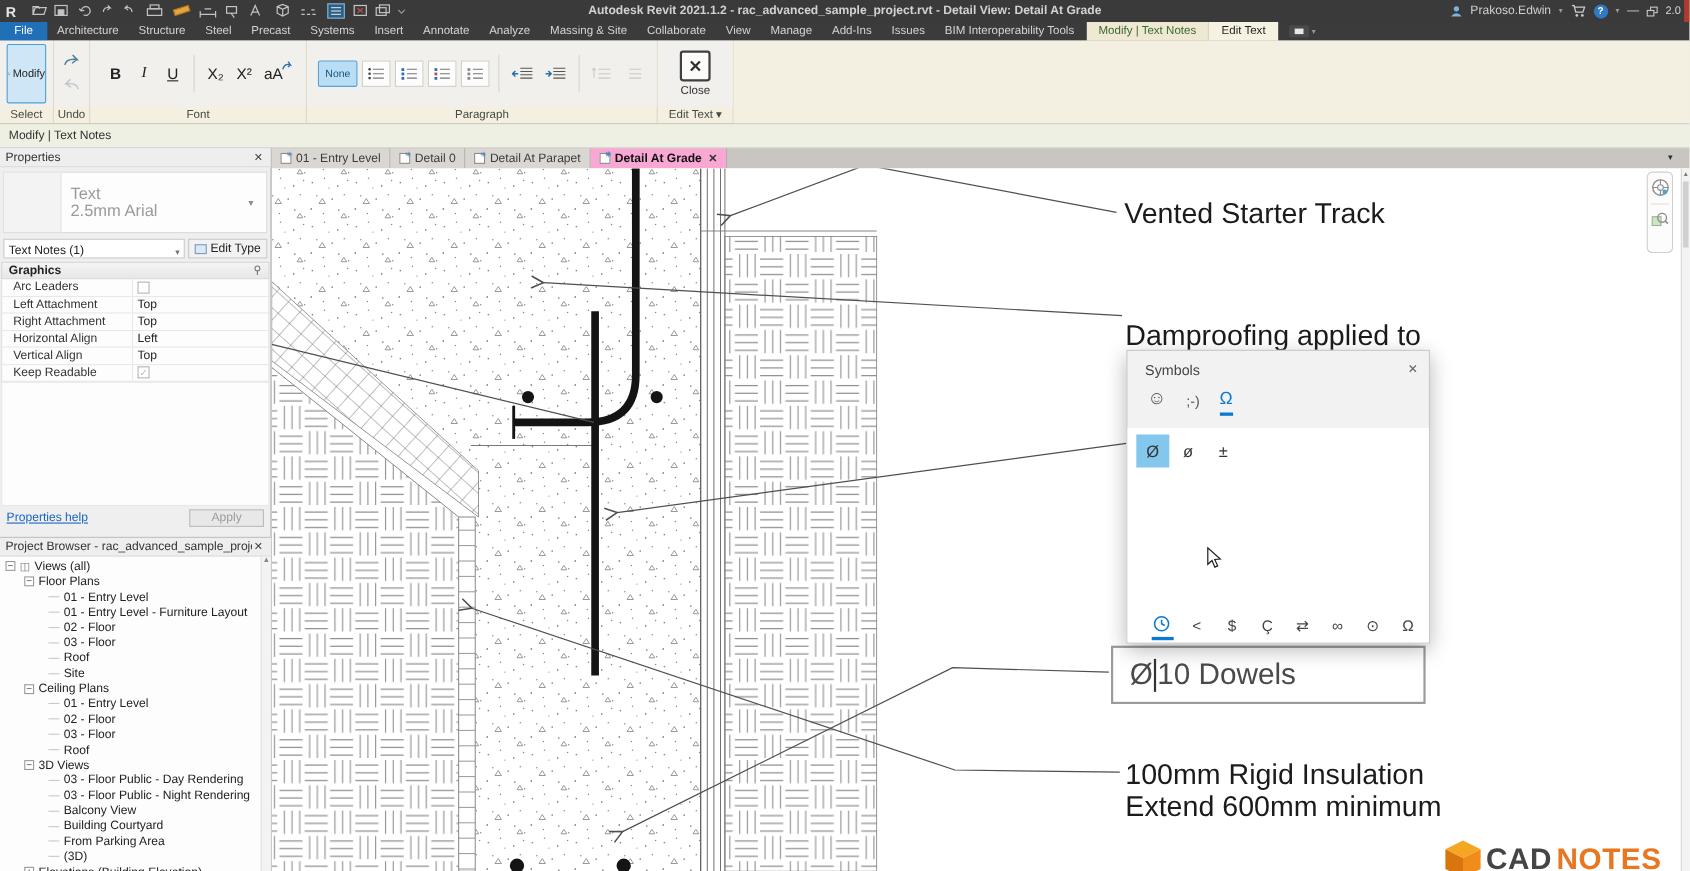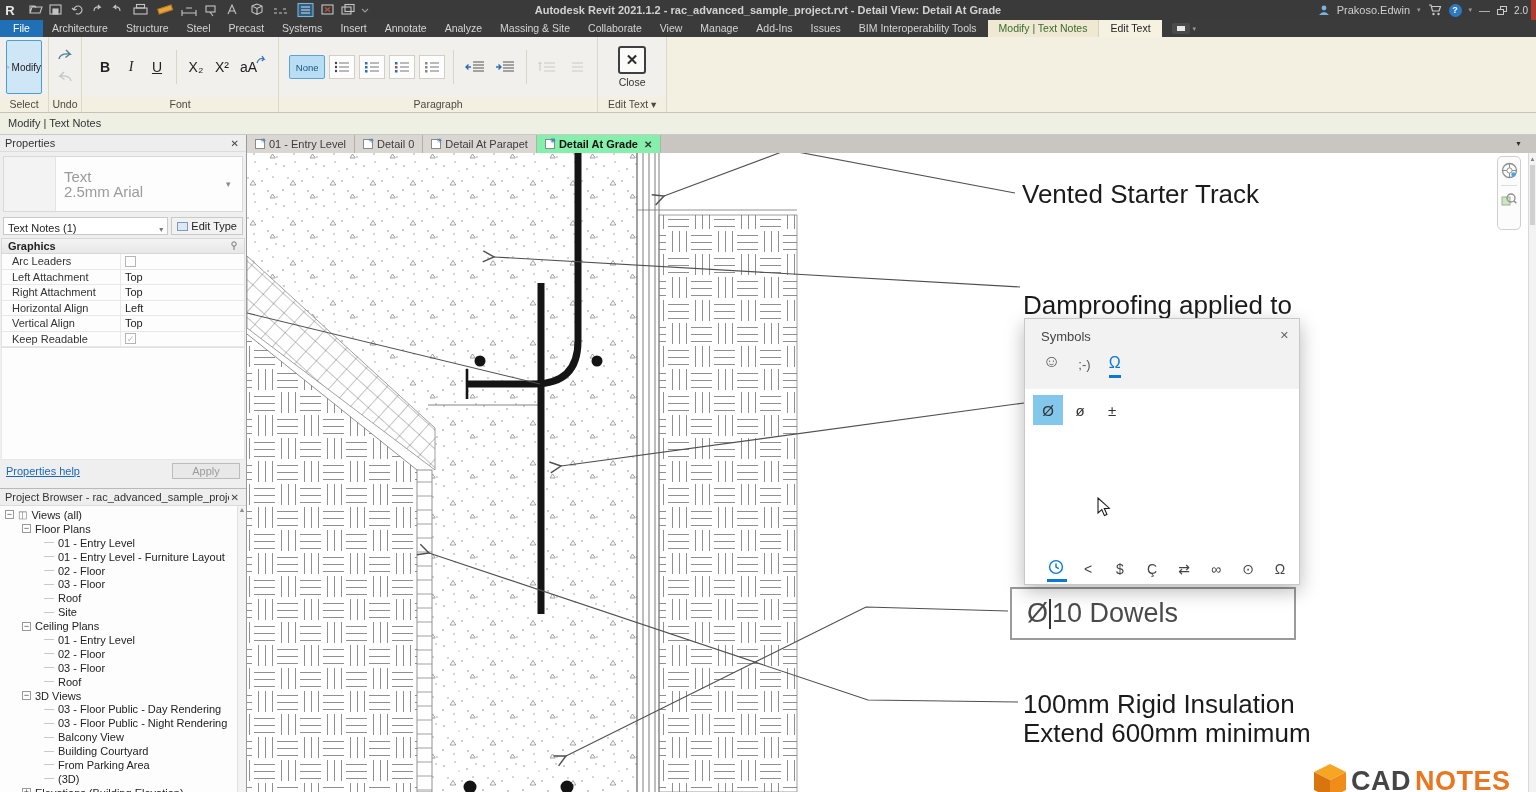--- a/index.html
+++ b/index.html
@@ -92,21 +92,21 @@
   .trow { height:13.9px; display:flex; align-items:center; font-size:11px; color:#222; white-space:nowrap; }
   .exp { width:9px; height:9px; border:1px solid #999; background:#fff; font-size:9px; line-height:7px; text-align:center; color:#444; margin-right:4px; flex:none; }
   .vicon { font-size:10px; color:#777; margin-right:4px; }
   .dash { width:10px; border-top:1px solid #c9c9c9; margin-right:4px; flex:none; }
   .bscroll { position:absolute; right:0; top:17px; width:9px; height:287px; background:#f3f3f3; border-left:1px solid #e0e0e0; font-size:7px; color:#8a8a8a; text-align:center; }
 
   
   .canvaswrap { position:absolute; left:247px; top:135px; width:1289px; height:657px; }
   .viewtabs { height:18px; background:#c9c6c2; display:flex; align-items:stretch; font-size:11px; }
   .vtab { display:flex; align-items:center; gap:4px; padding:0 8px; background:#dad7d3; border-right:1px solid #b3b0ac; color:#3c3c3c; white-space:nowrap; }
-  .vtab.active { background:#86efac; font-weight:bold; color:#111; }
+  .vtab.active { background:#f9a8d4; font-weight:bold; color:#111; }
   .vicon2 { width:10px; height:10px; border:1px solid #8a8a8a; background:#fff; position:relative; flex:none; }
   .vicon2 i { position:absolute; right:-2px; top:-3px; color:#3f7fbe; font-size:7px; font-style:normal; }
   .vtx { font-size:10px; color:#333; margin-left:2px; }
   .vtfill { flex:1; position:relative; }
   .vcollapse { position:absolute; right:14px; top:5px; font-size:7px; color:#2d2d2d; }
   .cdraw { position:relative; width:1289px; height:639px; background:#fff; overflow:hidden; }
   .cdraw > svg.base { position:absolute; left:0; top:0; }
 
   .anno { position:absolute; font-size:26px; color:#1b1b1b; line-height:29px; white-space:nowrap; }
   .dowelsbox { position:absolute; left:763px; top:434px; width:286px; height:53px; background:#fff; border:2px solid #9b9b9b; display:flex; align-items:center; padding-left:15px; font-size:27px; color:#4a4a4a; }

